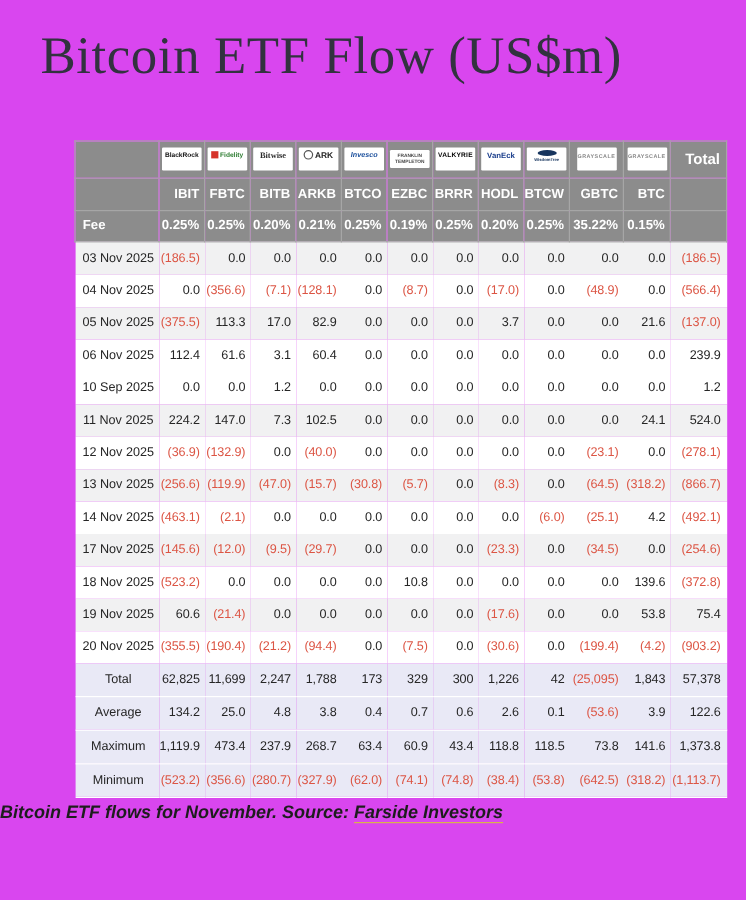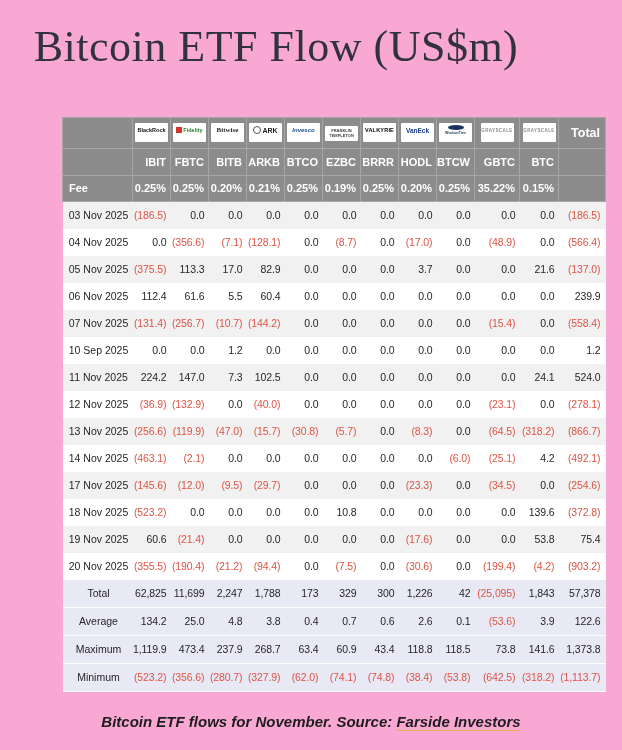--- a/index.html
+++ b/index.html
@@ -1,21 +1,21 @@
 <!DOCTYPE html>
 <html style="--negative: #dc5544; --header-bg: #8c8c8c; --stripe-bg: #f1f1f2; --highlight-green: #a6f2a2; --summary-bg: #e9e9f6; --link-underline: #d9b44a; --title-color: #32323f;"><head>
 <meta charset="utf-8">
 <style>
   :root{
     --negative:#dc5544; --header-bg:#8c8c8c; --stripe-bg:#f1f1f2;
     --highlight-green:#a6f2a2; --summary-bg:#e9e9f6; --link-underline:#d9b44a;
     --title-color:#32323f;
   }
   html,body{margin:0;padding:0;background:#fff;}
-  .page{width:622px;height:750px;overflow:hidden;background:#f9a8d4;position:relative;
+  .page{width:622px;height:750px;overflow:hidden;background:#d946ef;position:relative;
         font-family:"Liberation Sans",sans-serif;}
   .title{font-family:"Liberation Serif",serif;font-weight:400;font-size:44px;line-height:1.15;
          color:var(--title-color);text-align:center;margin:22px 70px 0 0;letter-spacing:.5px;}
   .table-wrap{margin:44px 0 0 62px;width:543px;}
   table{width:543px;border-collapse:collapse;table-layout:fixed;
         font-family:"Liberation Sans",sans-serif;}
   col.c-date{width:70px;} col.c-std{width:38px;} col.c-gbtc{width:45px;}
   col.c-btc{width:39px;} col.c-total{width:47px;}
 
   thead th{background:var(--header-bg);border:1px solid #a6a6a6;color:#fff;
@@ -48,21 +48,21 @@
 
   td{font-size:10.5px;color:#262626;text-align:right;padding:0 4px 0 0;height:27px;
      white-space:nowrap;letter-spacing:-.1px;background:#fff;}
   td.date{text-align:center;padding-left:6px;letter-spacing:0;}
   td.tot{padding-right:5px;}
   tr.stripe td{background:var(--stripe-bg);}
   tr.hl-green td{background:var(--highlight-green);}
   tr.summary td{background:var(--summary-bg);border-bottom:1px solid #fff;}
   .neg{color:var(--negative);}
 
-  .caption{text-align:center;margin:21px 0 0 0;font-style:italic;font-weight:600;
+  .caption{text-align:left;margin:4px 0 0 0;font-style:italic;font-weight:600;
            font-size:15px;color:#1d1d1d;}
   .src-link{color:#1d1d1d;text-decoration:underline;text-decoration-color:var(--link-underline);
             text-decoration-thickness:1px;text-underline-offset:3px;cursor:pointer;}
 </style>
 </head>
 <body>
 
 <div class="page">
   <h1 class="title">Bitcoin ETF Flow (US$m)</h1>
 
@@ -173,45 +173,30 @@
             <td>3.7</td>
             <td>0.0</td>
             <td>0.0</td>
             <td>21.6</td>
             <td class="tot neg">(137.0)</td>
           </tr>
           <tr>
             <td class="date">06 Nov 2025</td>
             <td>112.4</td>
             <td>61.6</td>
-            <td>5.5</td>
+            <td>3.1</td>
             <td>60.4</td>
             <td>0.0</td>
             <td>0.0</td>
             <td>0.0</td>
             <td>0.0</td>
             <td>0.0</td>
             <td>0.0</td>
             <td>0.0</td>
             <td class="tot">239.9</td>
-          </tr>
-          <tr class="stripe">
-            <td class="date">07 Nov 2025</td>
-            <td class="neg">(131.4)</td>
-            <td class="neg">(256.7)</td>
-            <td class="neg">(10.7)</td>
-            <td class="neg">(144.2)</td>
-            <td>0.0</td>
-            <td>0.0</td>
-            <td>0.0</td>
-            <td>0.0</td>
-            <td>0.0</td>
-            <td class="neg">(15.4)</td>
-            <td>0.0</td>
-            <td class="tot neg">(558.4)</td>
           </tr>
           <tr>
             <td class="date">10 Sep 2025</td>
             <td>0.0</td>
             <td>0.0</td>
             <td>1.2</td>
             <td>0.0</td>
             <td>0.0</td>
             <td>0.0</td>
             <td>0.0</td>

